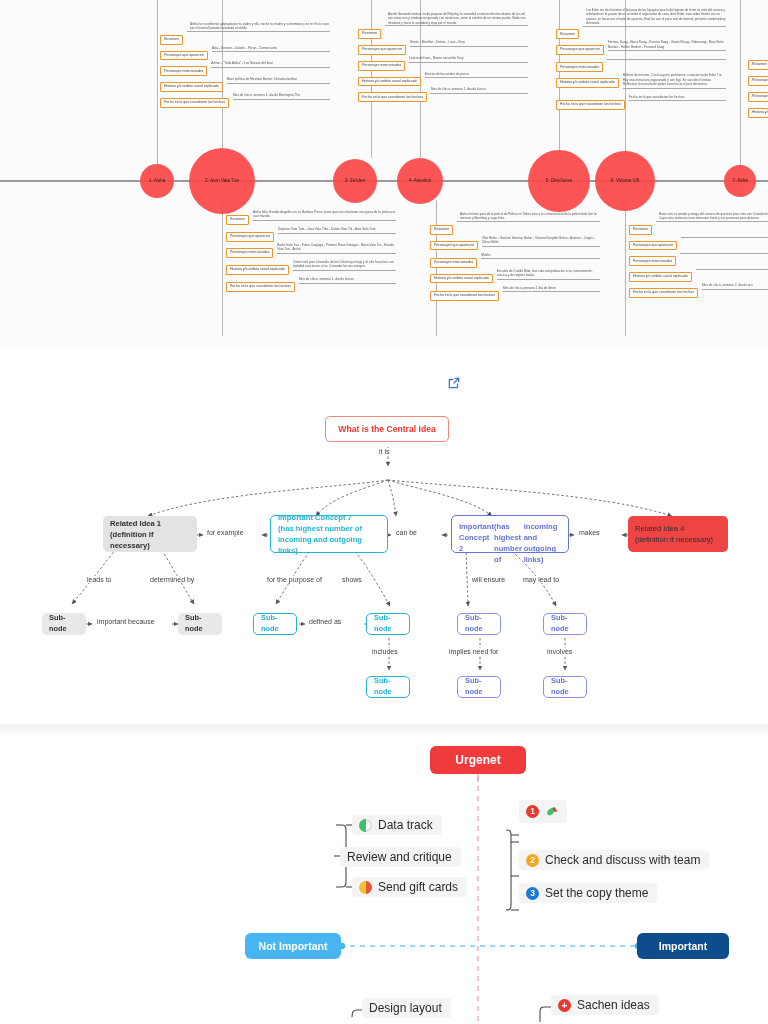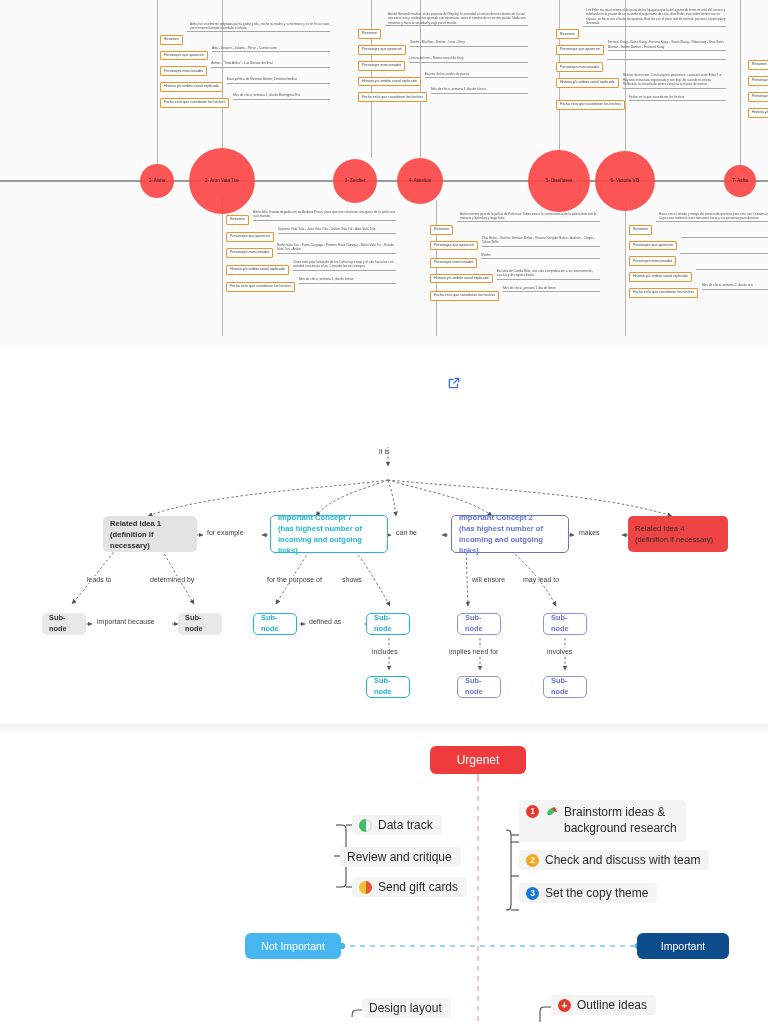--- a/index.html
+++ b/index.html
@@ -96,21 +96,21 @@
   .panel-matrix {
     position: absolute; left: 0; top: 724px; width: 768px; height: 300px;
     background: #ffffff; overflow: hidden;
   }
   .mx-shade {
     position: absolute; left: 0; top: 0; width: 768px; height: 12px;
     background: linear-gradient(#f0f0f0, #ffffff);
   }
   .pill {
     position: absolute; border-radius: 6px; color: #fff;
-    font-weight: normal; display: flex; align-items: center; justify-content: center;
+    font-weight: bold; display: flex; align-items: center; justify-content: center;
   }
   .p-urgent { background: #ef3b3b; font-size: 12px; }
   .p-sample { background: #f42b36; font-size: 17px; border-radius: 8px; }
   .p-notimp { background: #47b6f0; font-size: 10.5px; }
   .p-imp    { background: #0d4d8c; font-size: 10.5px; }
 
   .task {
     position: absolute; background: #f4f4f4; border-radius: 4px;
     display: flex; align-items: center; gap: 6px;
     padding: 3px 9px 3px 7px; font-size: 12px; color: #2a2a2a;
@@ -471,34 +471,37 @@
         <path d="M448,187 L442,187" marker-end="url(#ah)"></path>
         <path d="M568,187 L574,187" marker-end="url(#ah)"></path>
         <path d="M628,187 L622,187" marker-end="url(#ah)"></path>
         <path d="M86,276 L92,276" marker-end="url(#ah)"></path>
         <path d="M172,276 L178,276" marker-end="url(#ah)"></path>
         <path d="M299,276 L305,276" marker-end="url(#ah)"></path>
         <path d="M364,276 L370,276" marker-end="url(#ah)"></path>
       </g>
     </svg>
 
+    <div class="node n-central" style="left:325px; top:68px; width:124px; height:26px;">
+      <span>What is the Central Idea</span>
+    </div>
     <div class="edgelab" style="left:377px; top:100px;">it is</div>
 
     <div class="node n-gray" style="left:103px; top:168px; width:94px; height:36px; flex-direction:column; align-items:flex-start; justify-content:center;font-weight:bold;">
       <span>Related Idea 1</span>
       <span>(definition if necessary)</span>
     </div>
 
     <div class="node n-cyan" style="left:270px; top:167px; width:118px; height:38px; flex-direction:column; align-items:flex-start; justify-content:center;">
       <span>Important Concept 7</span>
       <span>(has highest number of</span>
       <span>incoming and outgoing links)</span>
     </div>
 
-    <div class="node n-blue" style="left:451px; top:167px; width:118px; height:38px; flex-direction:column; align-items:flex-start; justify-content:center;">
+    <div class="node n-blue" style="left:451px; top:167px; width:118px; height:38px; flex-direction:row; align-items:flex-start; justify-content:center;">
       <span>Important Concept 2</span>
       <span>(has highest number of</span>
       <span>incoming and outgoing links)</span>
     </div>
 
     <div class="node n-pink" style="left:628px; top:168px; width:100px; height:36px; flex-direction:column; align-items:flex-start; justify-content:center;">
       <span>Related Idea 4</span>
       <span>(definition if necessary)</span>
     </div>
 
@@ -609,36 +612,32 @@
     </div>
 
     <div class="task two" style="left:519px; top:76px; align-items:flex-start;">
       <div class="badge b1">1</div>
       <div class="d-leaf">
         <svg viewBox="0 0 24 24" width="13" height="13">
           <path d="M4 16 C4 8 12 4 19 4 C19 12 14 19 6 19 Z" fill="#3fbf6a"></path>
           <path d="M14 5 C20 5 22 9 22 13 C17 13 14 10 14 5 Z" fill="#e8392e"></path>
         </svg>
       </div>
-      <div style="display:flex;flex-direction:column;">
-        <span>Brainstorm ideas &amp;</span>
-        <span>background research</span>
-      </div>
     </div>
     <div class="task" style="left:519px; top:126px;">
       <div class="badge b2">2</div>
       <span>Check and discuss with team</span>
     </div>
     <div class="task" style="left:519px; top:159px;">
       <div class="badge b3">3</div>
       <span>Set the copy theme</span>
     </div>
 
     <div class="task" style="left:362px; top:274px;">
       <span>Design layout</span>
     </div>
     <div class="task" style="left:551px; top:271px;">
       <div class="d-plus">+</div>
-      <span>Outline ideas</span>
+      <span>Sachen ideas</span>
     </div>
   </div>
 
 </div>
 
 </body></html>

